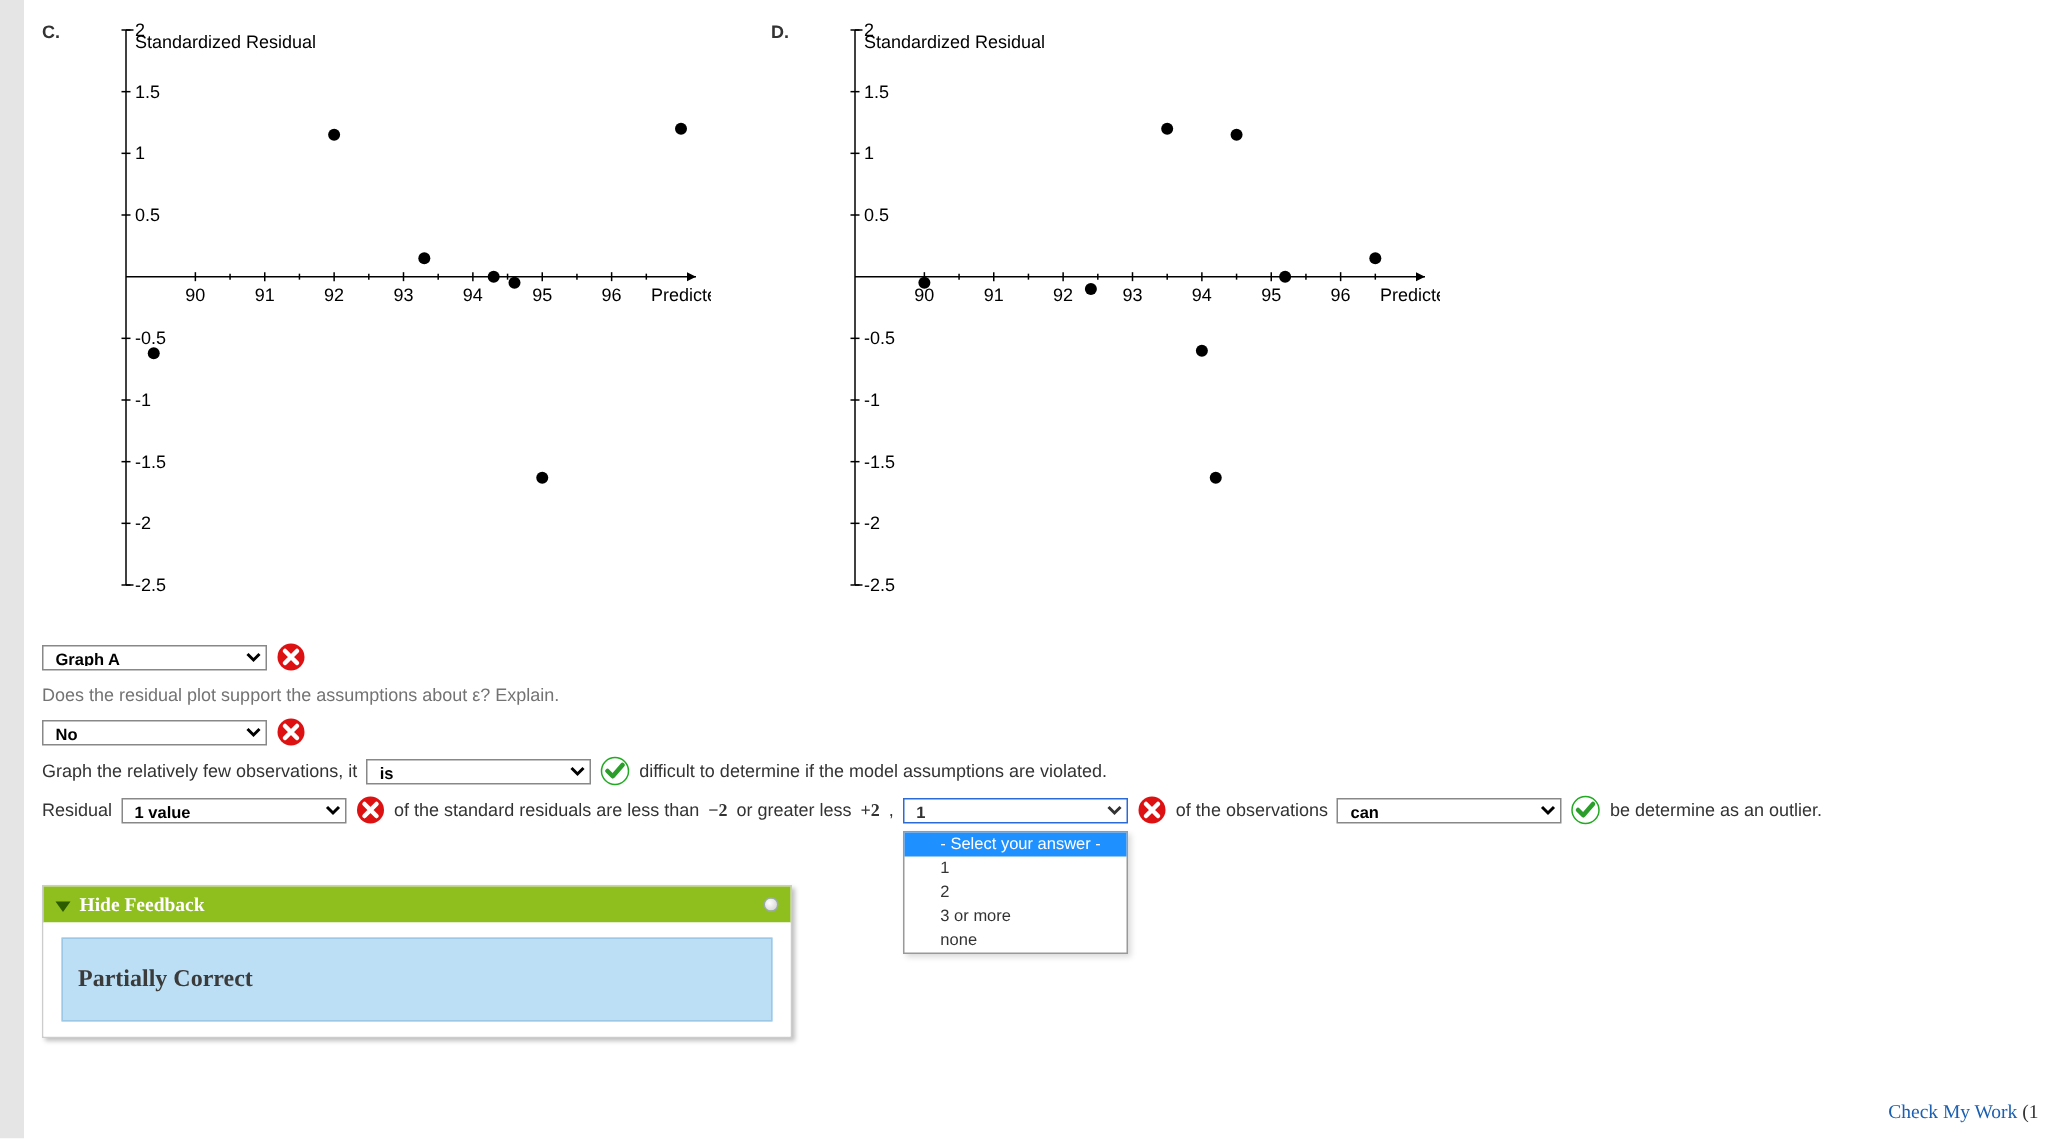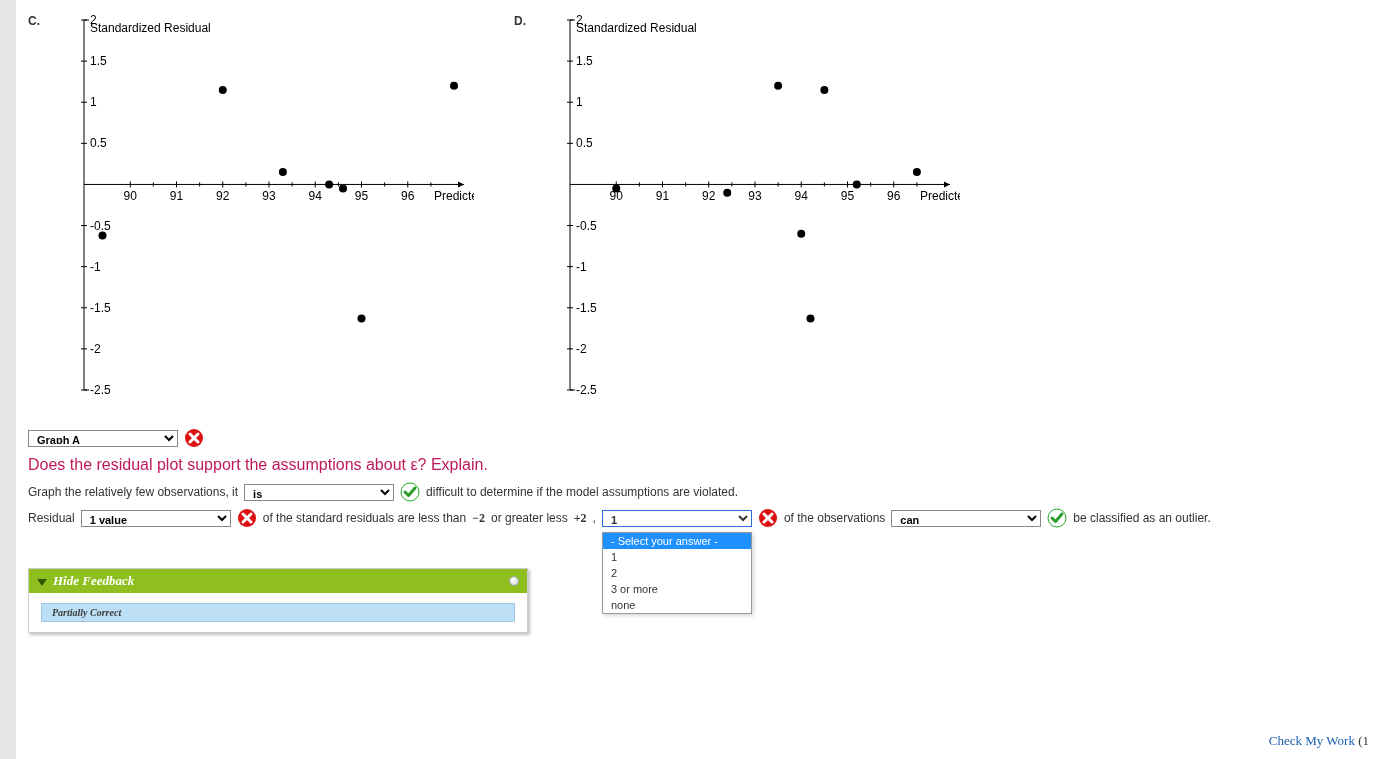--- a/index.html
+++ b/index.html
@@ -65,50 +65,49 @@
     border: 1px solid #2a6bd7;
     color: #333;
   }
   .mark {
     width: 20px;
     height: 20px;
     position: relative;
     display:inline-block;
   }
   .mark svg { width: 20px; height: 20px; display:block; }
-  .q-text { margin: 8px 0; font-size: 16px; color: #be185d; }
+  .q-text { margin: 8px 0; font-size: 12px; color: #737373; }
   .bold-part { font-weight: bold; }
   .math { font-family: Georgia, 'Times New Roman', serif; }
 
   
   .dropdown-open {
     position: absolute;
     width: 150px;
     border: 1px solid #999;
     background: #fff;
     font-size: 11px;
     box-shadow: 2px 2px 4px rgba(0,0,0,0.15);
     z-index: 50;
   }
   .dropdown-open .opt {
-    padding: 2px 8px;
+    padding: 2px 24px;
     white-space: nowrap;
   }
   .dropdown-open .opt.sel {
     background: #1e90ff;
     color: #fff;
   }
 
   
   .feedback {
     width: 500px;
     margin-top: 40px;
     border: 1px solid #ccc;
     box-shadow: 2px 2px 3px rgba(0,0,0,0.25);
-    font-style: italic;
   }
   .feedback-header {
     background: #8fbf1f;
     color: #fff;
     font-family: Georgia, serif;
     font-weight: bold;
     font-size: 13px;
     padding: 4px 8px;
     display: flex;
     align-items: center;
@@ -128,30 +127,30 @@
     background: radial-gradient(circle at 3px 3px, #fff, #ccc);
     border:1px solid #9aa;
   }
   .feedback-body {
     padding: 10px 12px;
     background: #fff;
   }
   .feedback-status {
     background: #bcdff5;
     border: 1px solid #9cc8e5;
-    padding: 3px 10px;
+    padding: 18px 10px;
     font-family: Georgia, serif;
     font-weight: bold;
     color: #3b3b3b;
-    font-size: 10px;
+    font-size: 16px;
   }
 
   .check-link {
     position: absolute;
-    right: 6px;
+    right: 16px;
     bottom: 10px;
     font-family: Georgia, serif;
     font-size: 13px;
     color: #1b5fb0;
   }
   .check-link .paren { color:#333; }
 
   
   .axis-label { font-family: Arial, sans-serif; font-size: 12px; fill:#000; }
   .tick-label { font-family: Arial, sans-serif; font-size: 12px; fill:#000; }
@@ -292,20 +291,31 @@
       <span class="mark">
         <svg viewBox="0 0 20 20">
             <circle cx="10" cy="10" r="9" fill="#d11"></circle>
             <path d="M6 6 L14 14 M14 6 L6 14" stroke="#fff" stroke-width="3" stroke-linecap="round"></path>
           </svg>
       </span>
     </div>
 
     <div class="q-text">Does the residual plot support the assumptions about ε? Explain.</div>
 
+    <div class="form-line">
+      <select class="answer">
+        <option>No</option>
+      </select>
+      <span class="mark">
+        <svg viewBox="0 0 20 20">
+            <circle cx="10" cy="10" r="9" fill="#d11"></circle>
+            <path d="M6 6 L14 14 M14 6 L6 14" stroke="#fff" stroke-width="3" stroke-linecap="round"></path>
+          </svg>
+      </span>
+    </div>
 
     <div class="form-line">
       <span>Graph the relatively few observations, it</span>
       <select class="answer narrow">
         <option>is</option>
       </select>
       <span class="mark">
         <svg viewBox="0 0 20 20">
             <circle cx="10" cy="10" r="9" fill="#fff" stroke="#2a2" stroke-width="1"></circle>
             <path d="M5 10 L8.5 13.5 L15 6" stroke="#2a9d2a" stroke-width="3" fill="none" stroke-linecap="round" stroke-linejoin="round"></path>
@@ -355,21 +365,21 @@
       <span>of the observations</span>
       <select class="answer narrow">
         <option>can</option>
       </select>
       <span class="mark">
         <svg viewBox="0 0 20 20">
             <circle cx="10" cy="10" r="9" fill="#fff" stroke="#2a2" stroke-width="1"></circle>
             <path d="M5 10 L8.5 13.5 L15 6" stroke="#2a9d2a" stroke-width="3" fill="none" stroke-linecap="round" stroke-linejoin="round"></path>
           </svg>
       </span>
-      <span>be classified as an outlier.</span>
+      <span>be determine as an outlier.</span>
     </div>
 
     <div class="feedback">
       <div class="feedback-header">
         <span><span class="tri"></span><span>Hide Feedback</span></span>
         <span class="dot"></span>
       </div>
       <div class="feedback-body">
         <div class="feedback-status">Partially Correct</div>
       </div>

